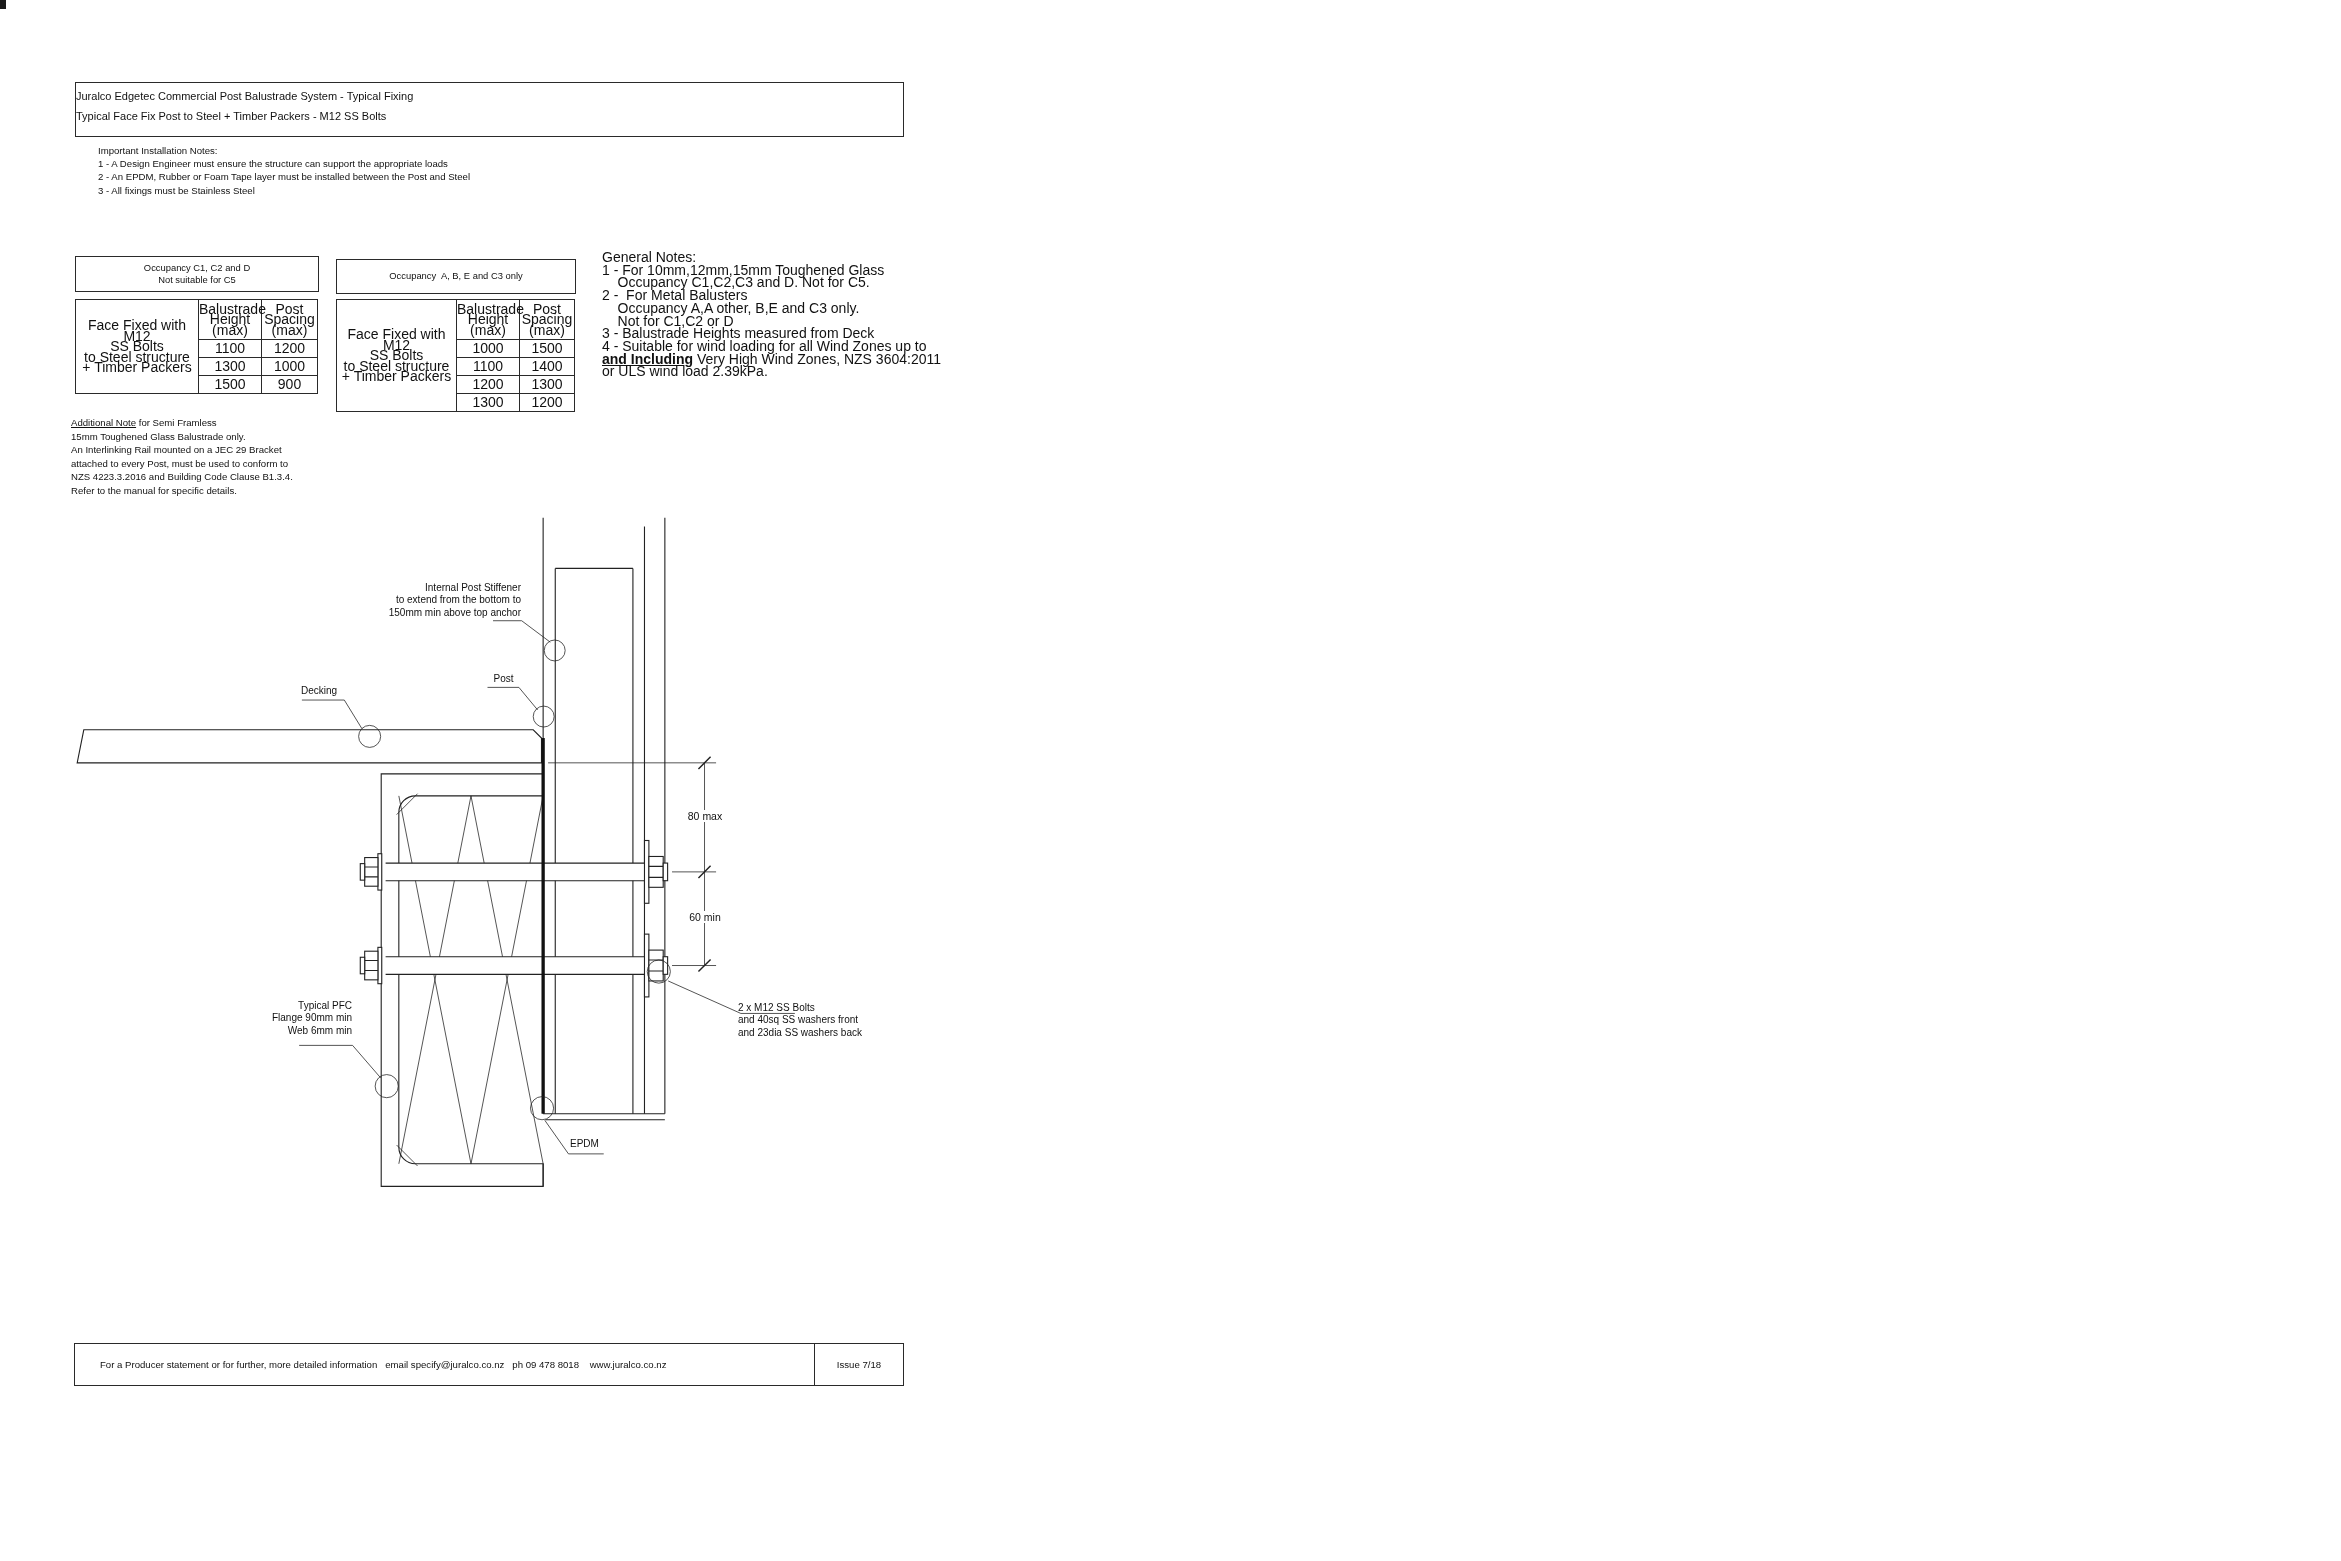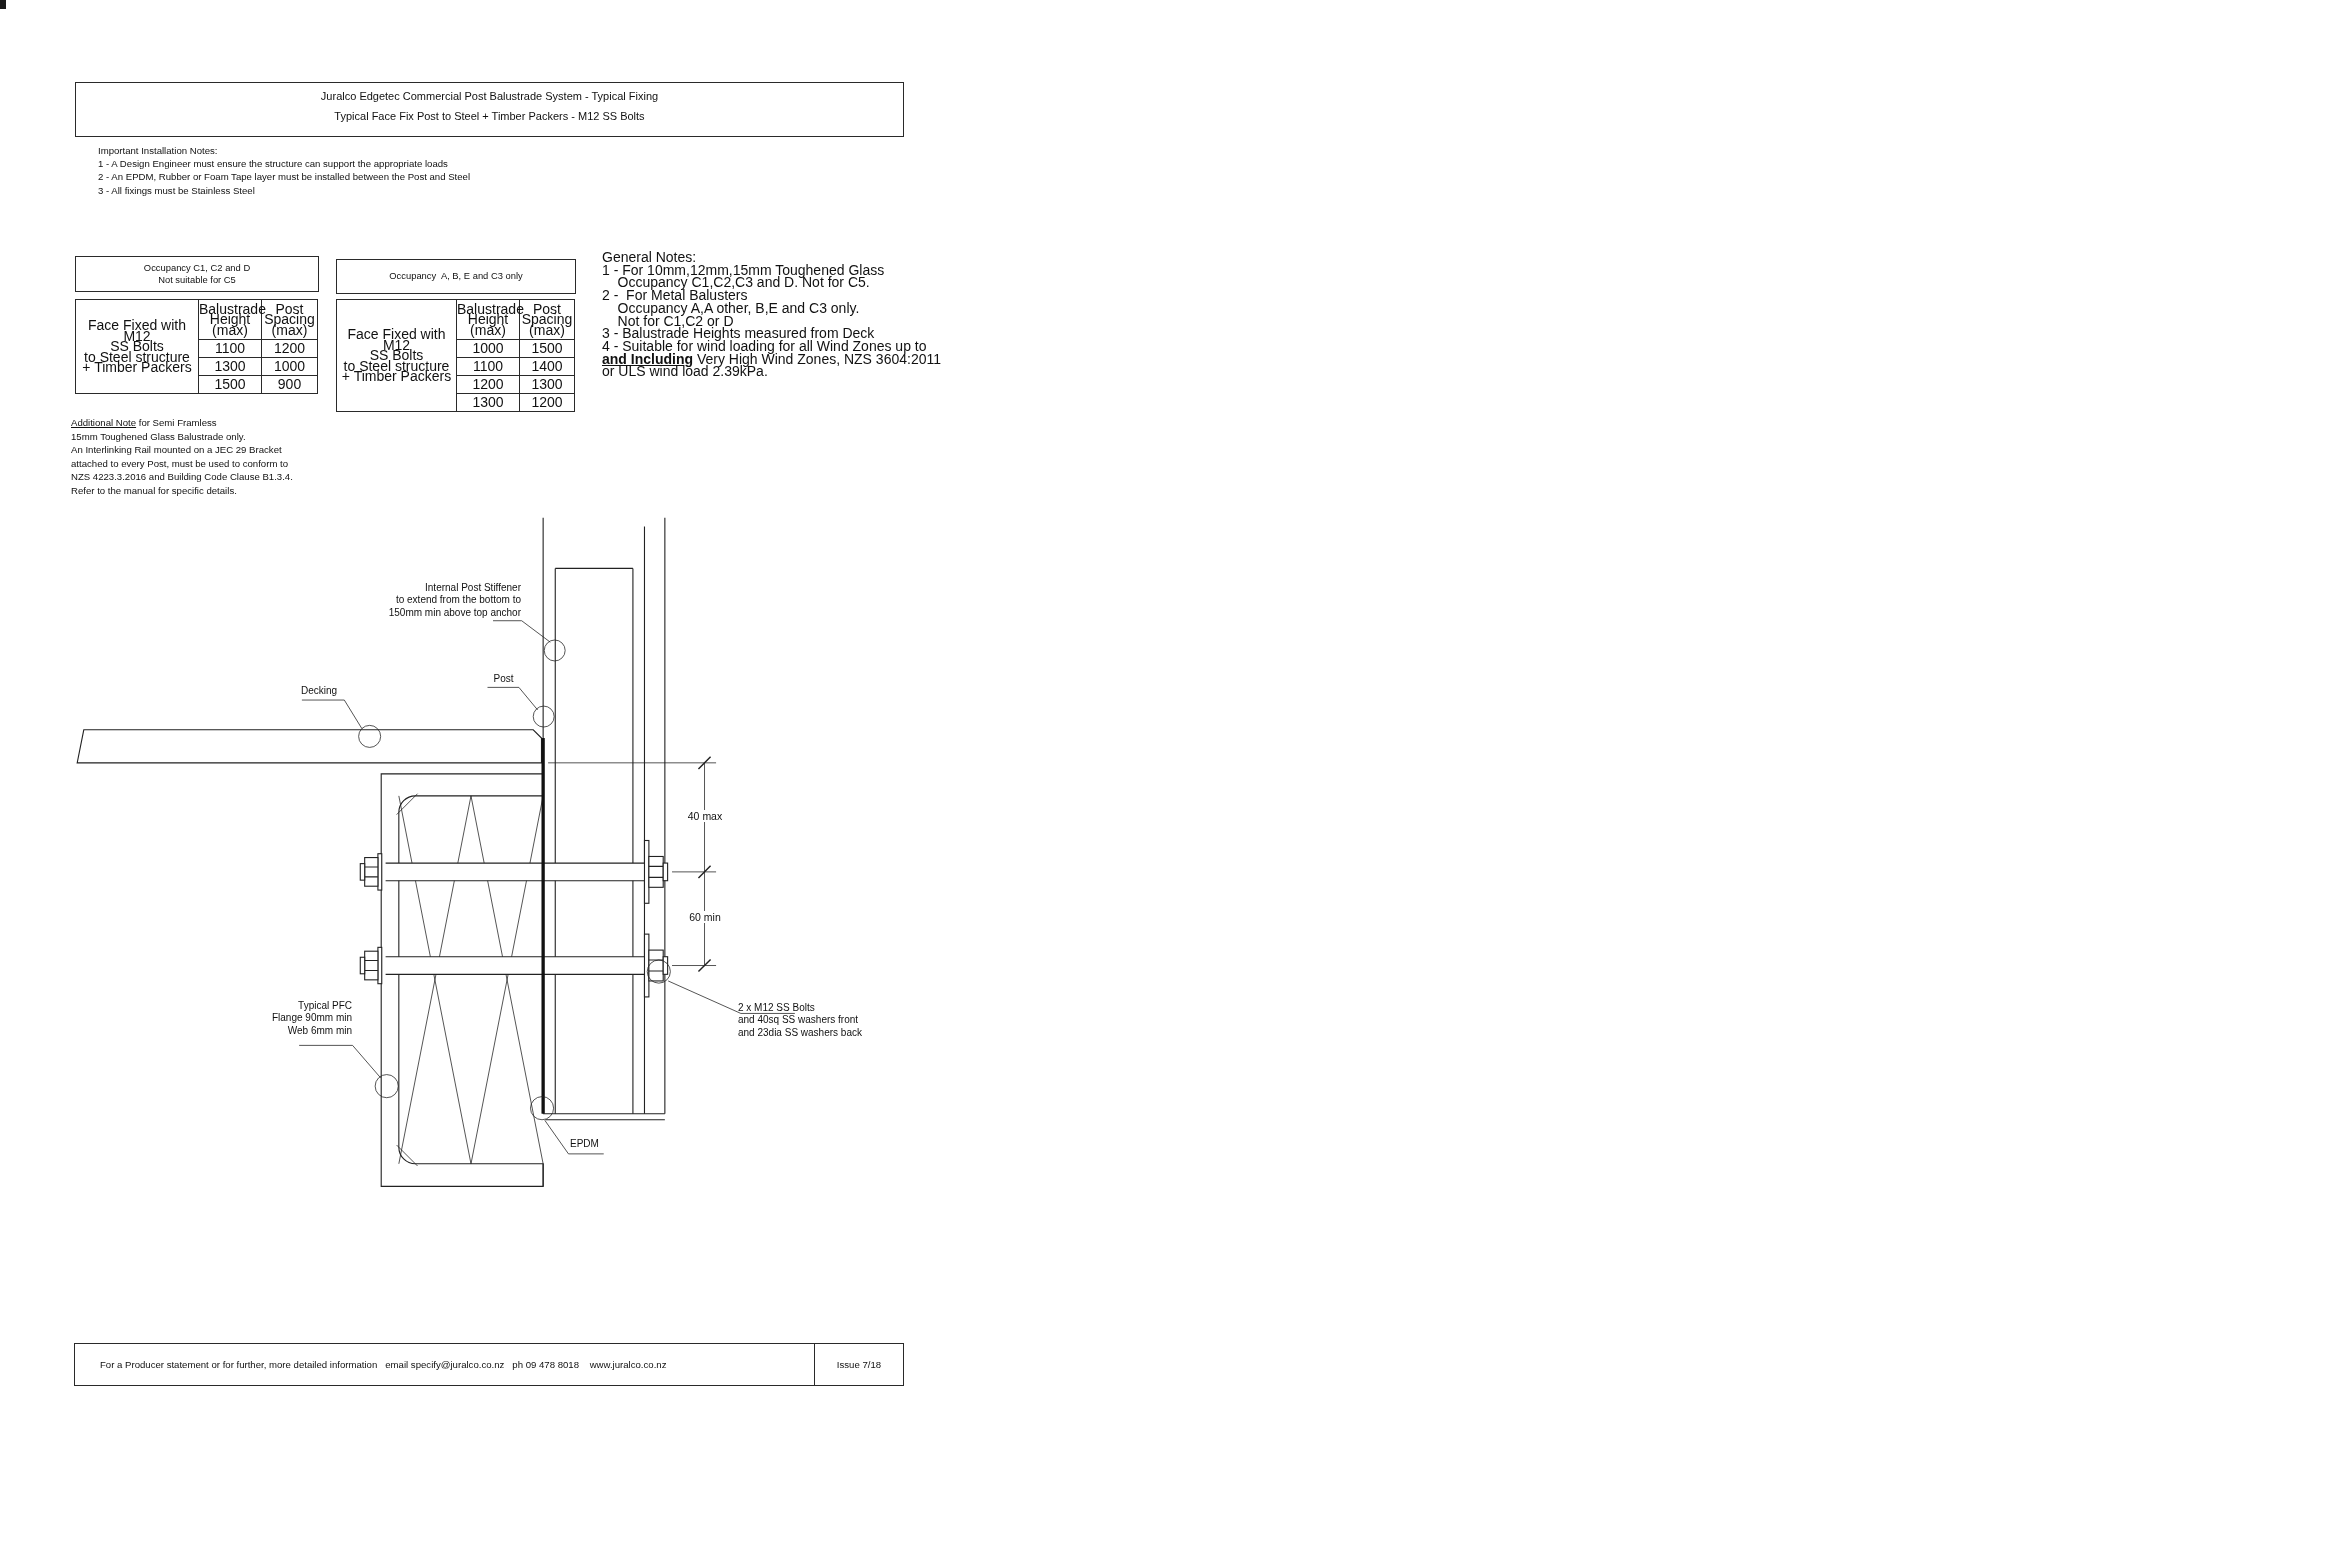--- a/index.html
+++ b/index.html
@@ -2,21 +2,21 @@
 <html style="font-size:8.8px"><head>
 <meta charset="utf-8">
 <style>
   html,body{margin:0;padding:0;background:#fff;}
   #page{position:relative;width:2342px;height:1562px;background:#ffffff;overflow:hidden;
         font-family:"Liberation Sans","DejaVu Sans",sans-serif;color:#111;}
   .abs{position:absolute;}
   .pre{white-space:pre-wrap;}
   .corner-mark{left:0;top:0;width:5.5px;height:8.8px;background:#1a1a1a;}
   
-  .title-box{left:75px;top:82px;width:827px;height:53px;border:1.1px solid #2a2a2a;text-align:center;}
+  .title-box{left:75px;top:82px;width:827px;height:53px;border:1.1px solid #2a2a2a;}
   .title-line1{margin-top:6.6px;font-size:11px;}
   .title-line2{margin-top:8.8px;font-size:11px;}
   
   .install-notes{left:71px;top:144px;width:606px;font-size:9.6px;line-height:13.2px;margin-left:27px;}
   .general-notes{left:602px;top:251px;width:341px;font-size:14px;line-height:12.7px;}
   .additional-note{left:71px;top:416px;width:341px;font-size:9.6px;line-height:13.5px;}
   .bu{font-weight:bold;text-decoration:underline;}
   .ul{text-decoration:underline;}
   
   .occ-head{border:1.1px solid #2a2a2a;text-align:center;font-size:9.4px;line-height:11.6px;
@@ -226,21 +226,21 @@
 150mm min above top anchor</div>
   <div class="abs dlabel c" style="left:487px;top:673px;width:33px;">Post</div>
   <div class="abs dlabel" style="left:301px;top:685px;">Decking</div>
   <div class="abs pre dlabel r" style="left:220px;top:1000px;width:132px;">Typical PFC
 Flange 90mm min
 Web 6mm min</div>
   <div class="abs pre dlabel" style="left:738px;top:1002px;width:182px;">2 x M12 SS Bolts
 and 40sq SS washers front
 and 23dia SS washers back</div>
   <div class="abs dlabel" style="left:570px;top:1138px;">EPDM</div>
-  <div class="abs dimlabel" style="left:669px;top:810px;width:72px;">40 max</div>
+  <div class="abs dimlabel" style="left:669px;top:810px;width:72px;">80 max</div>
   <div class="abs dimlabel" style="left:669px;top:911px;width:72px;">60 min</div>
 
   <div class="abs footer-box">
     <div class="footer-main pre">For a Producer statement or for further, more detailed information   email specify@juralco.co.nz   ph 09 478 8018    www.juralco.co.nz</div>
     <div class="footer-issue">Issue 7/18</div>
   </div>
 
 </div>
 
 

